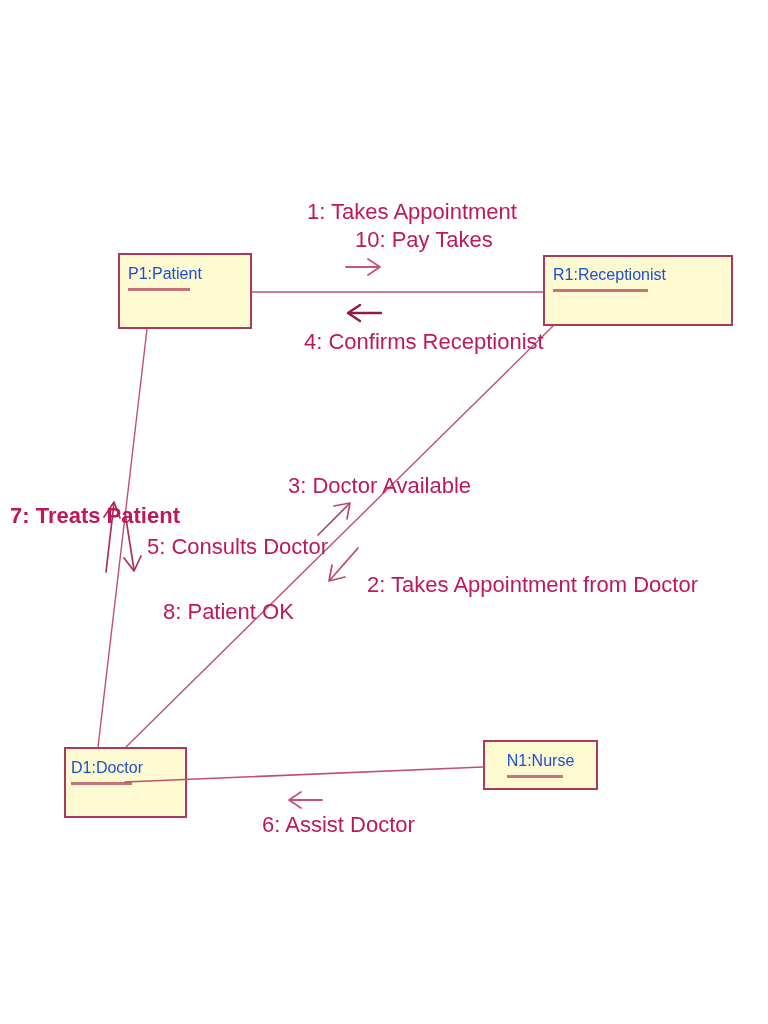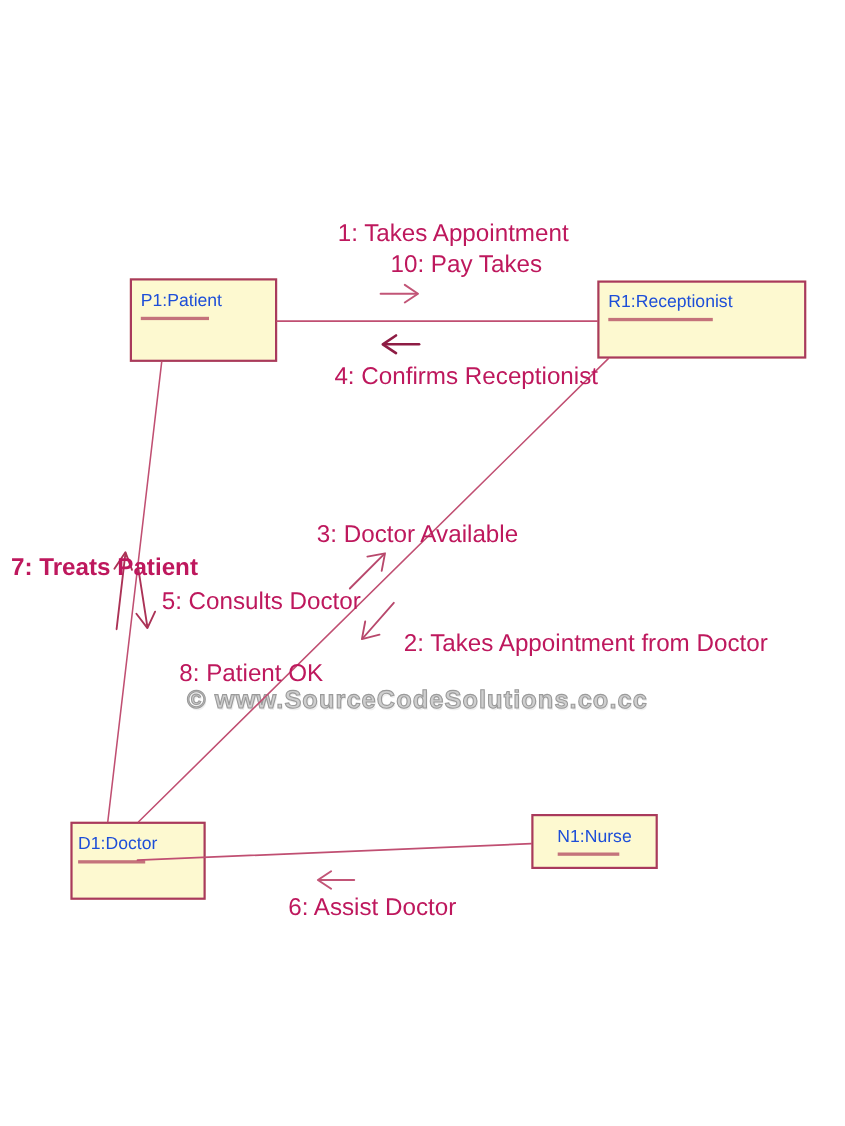--- a/index.html
+++ b/index.html
@@ -93,21 +93,20 @@
   <div class="obj r1">
     <span class="obj-name">R1:Receptionist</span>
   </div>
   <div class="obj d1">
     <span class="obj-name">D1:Doctor</span>
   </div>
   <div class="obj n1">
     <span class="obj-name">N1:Nurse</span>
   </div>
 
-  <div class="watermark">© www.SourceCodeSolutions.co.cc</div>
 
   <svg class="wires" viewBox="0 0 768 1024" xmlns="http://www.w3.org/2000/svg" fill="none" stroke-linecap="round" stroke-linejoin="round">
 
     <path d="M252,292 L543,292" stroke="#c04f72" stroke-width="1.6"></path>
     <path d="M147,329 L98,747" stroke="#c04f72" stroke-width="1.4"></path>
     <path d="M553,326 L126,747" stroke="#c04f72" stroke-width="1.4"></path>
     <path d="M125,782 L483,767" stroke="#c04f72" stroke-width="1.6"></path>
 
     <g stroke="#c25577" stroke-width="1.8">
       <path d="M346,267 L379,267"></path>

